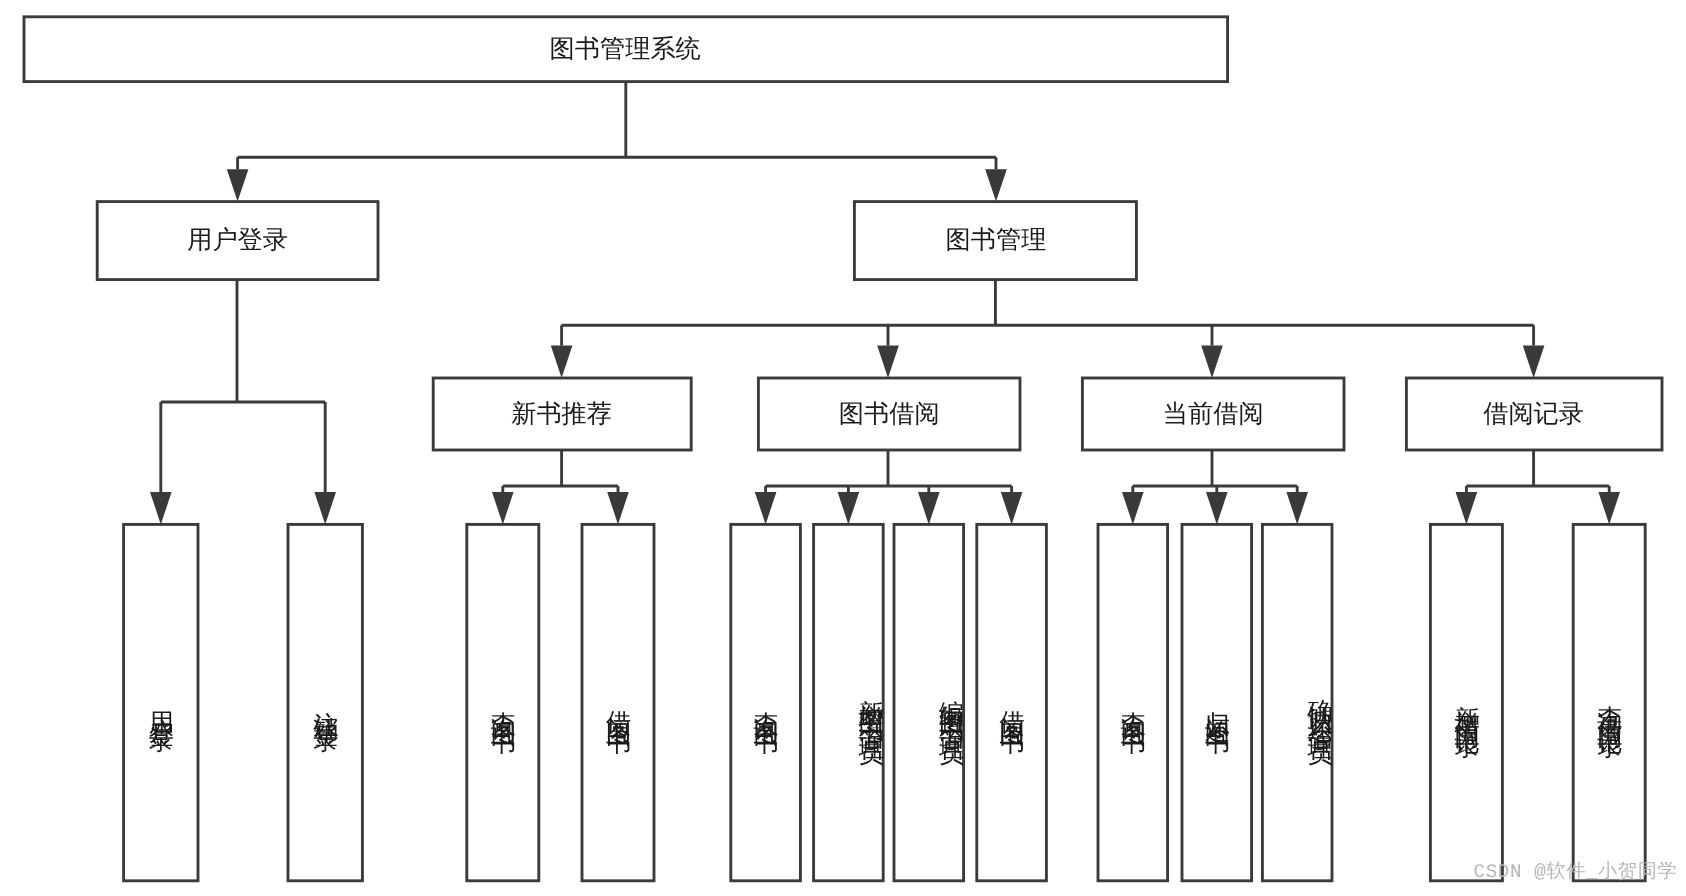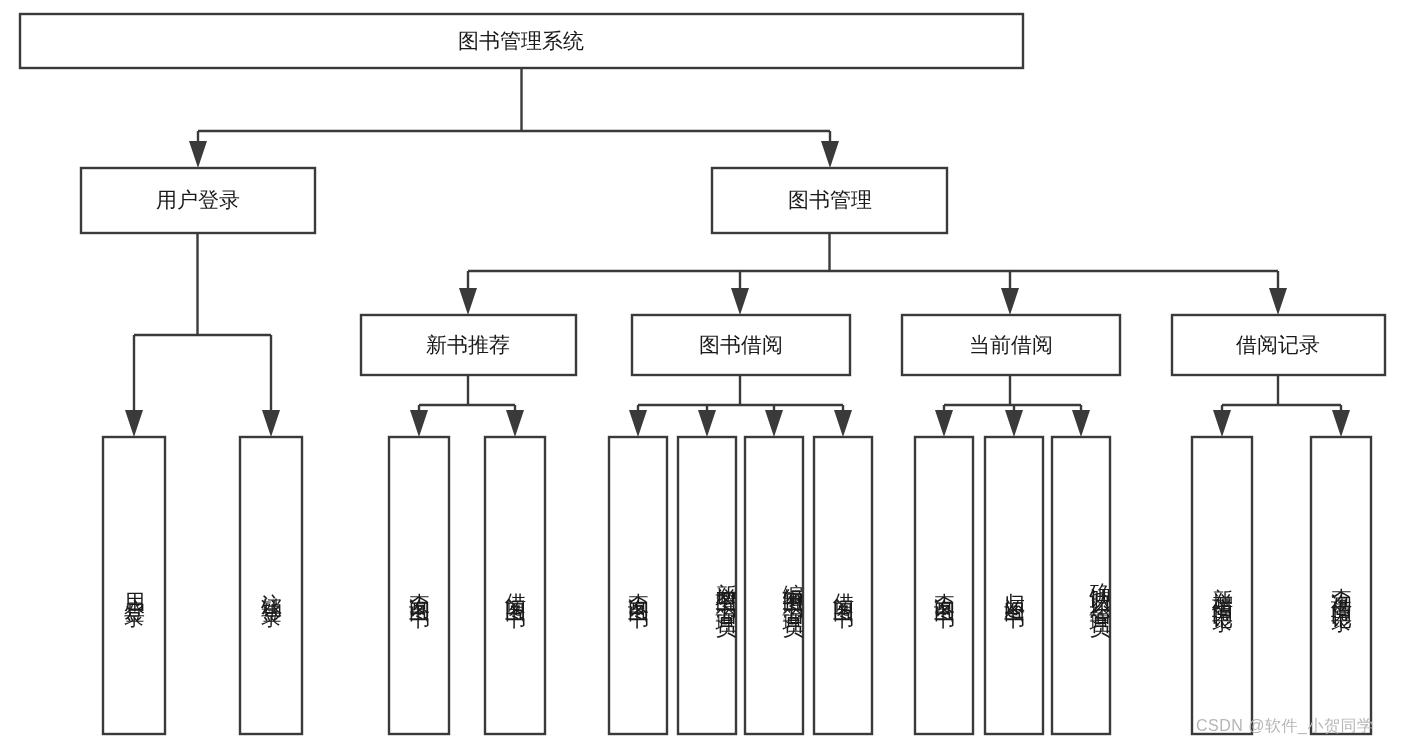--- a/index.html
+++ b/index.html
@@ -61,23 +61,23 @@
     letter-spacing: 5px;
     line-height: 1;
     display: flex;
     align-items: center;
     justify-content: center;
     white-space: nowrap;
     pointer-events: none;
   }
   .watermark {
     position: absolute;
-    left: 1196px;
+    left: 1228px;
     top: 716px;
-    font-family: Liberation Sans, sans-serif;
+    font-family: Liberation Mono, monospace;
     font-size: 16px;
     color: #b6b6b6;
     white-space: nowrap;
     letter-spacing: 0.5px;
   }
 </style>
 </head>
 <body>
 
 <div id="diagram-root">

